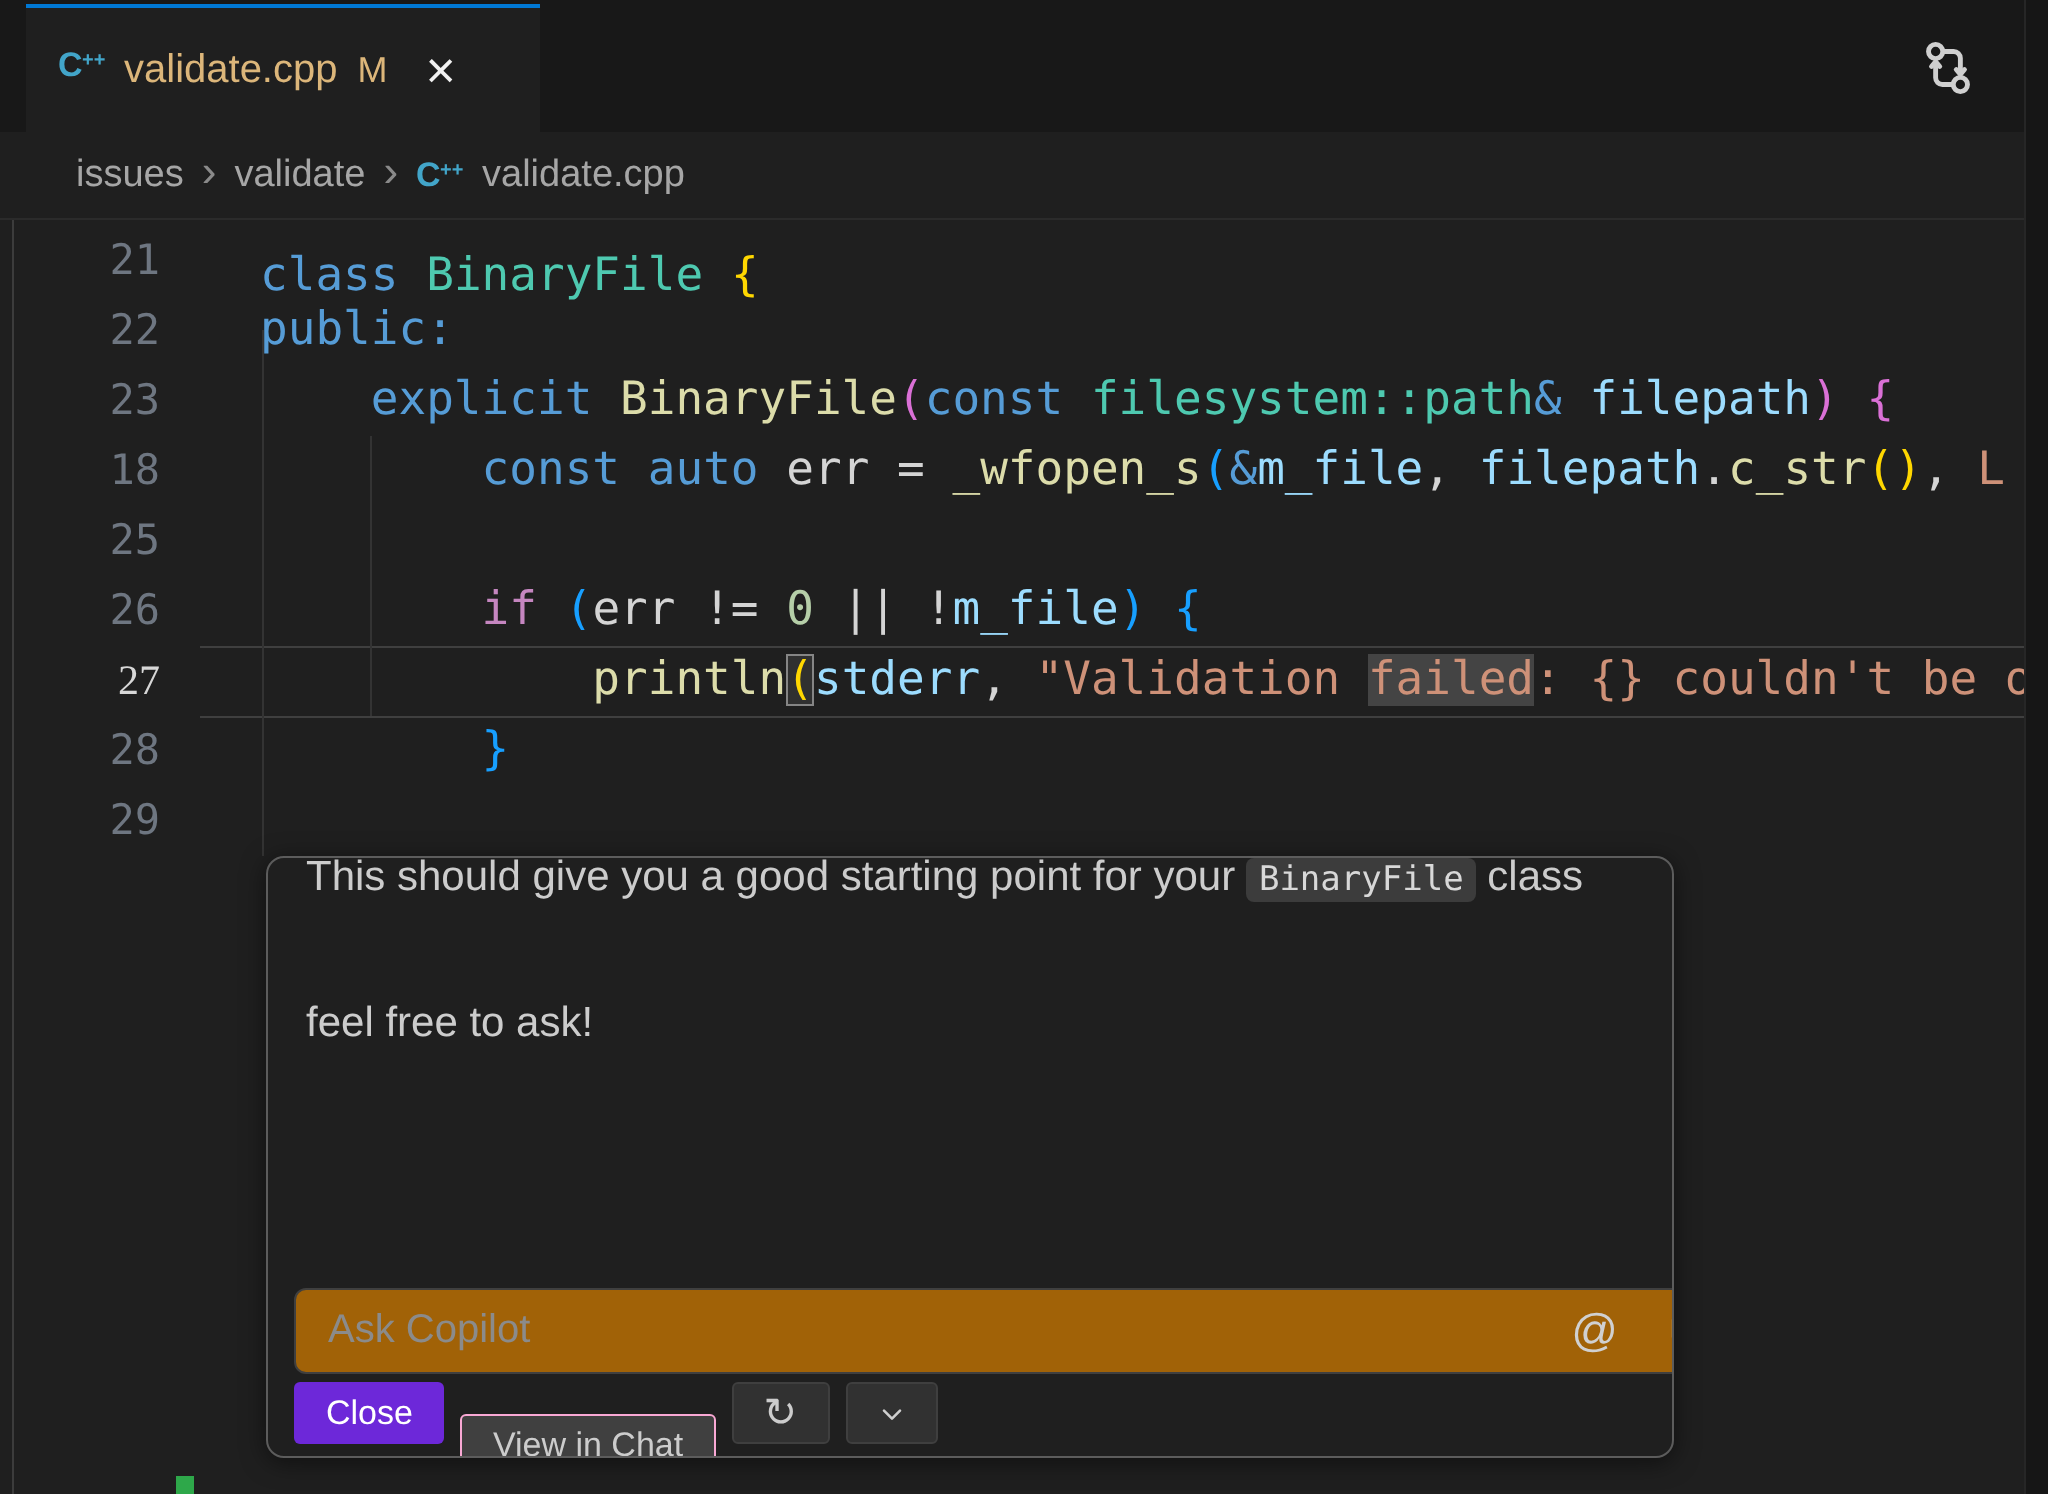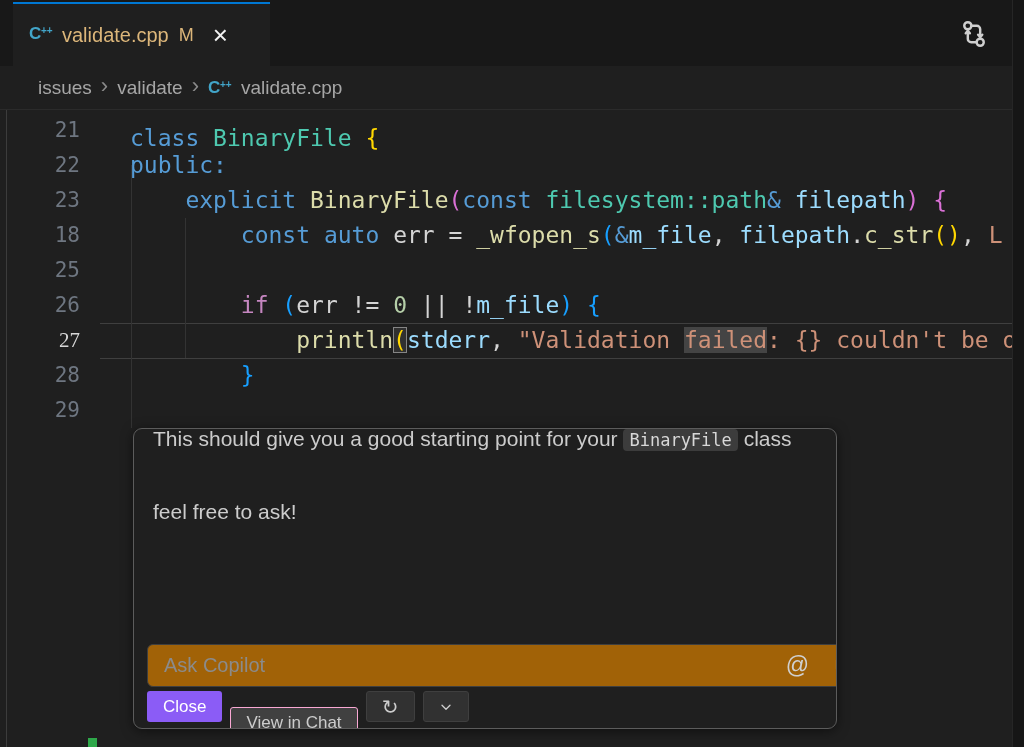--- a/index.html
+++ b/index.html
@@ -61,21 +61,21 @@
   .chat-input input{flex:1;background:transparent;border:none;outline:none;color:#cccccc;
                     font-size:20px;font-family:"Liberation Sans",sans-serif;}
   .chat-input input::placeholder{color:#8b8b8b;}
   .input-icons{display:flex;align-items:center;gap:21px;color:#d0d0d0;}
   .input-icons .ico{cursor:pointer;display:flex;align-items:center;}
   .at-glyph{font-size:23px;line-height:23px;}
 
   .chat-buttons{position:absolute;left:13px;top:262px;display:flex;gap:8px;height:31px;}
   .btn{height:31px;border-radius:3px;font-size:17px;font-family:"Liberation Sans",sans-serif;
        display:flex;align-items:center;justify-content:center;cursor:pointer;box-sizing:border-box;}
-  .btn-primary{background:#8b5cf6;color:#ffffff;border:none;padding:15px 16px;}
+  .btn-primary{background:#6d28d9;color:#ffffff;border:none;padding:15px 16px;}
   .btn-secondary{background:#404040;color:#cccccc;border:1px solid #f9a8d4;padding:0 15px;margin-top:16px;}
   .btn-icon{background:#313131;color:#cccccc;border:1px solid #3f3f3f;width:49px;padding:0;}
   .refresh-glyph{font-size:20px;line-height:20px;}
 
   svg.icon{stroke:#cfcfcf;fill:none;stroke-width:1.3;stroke-linecap:round;stroke-linejoin:round;}
 </style>
 </head>
 <body>
 
 <div class="root">

